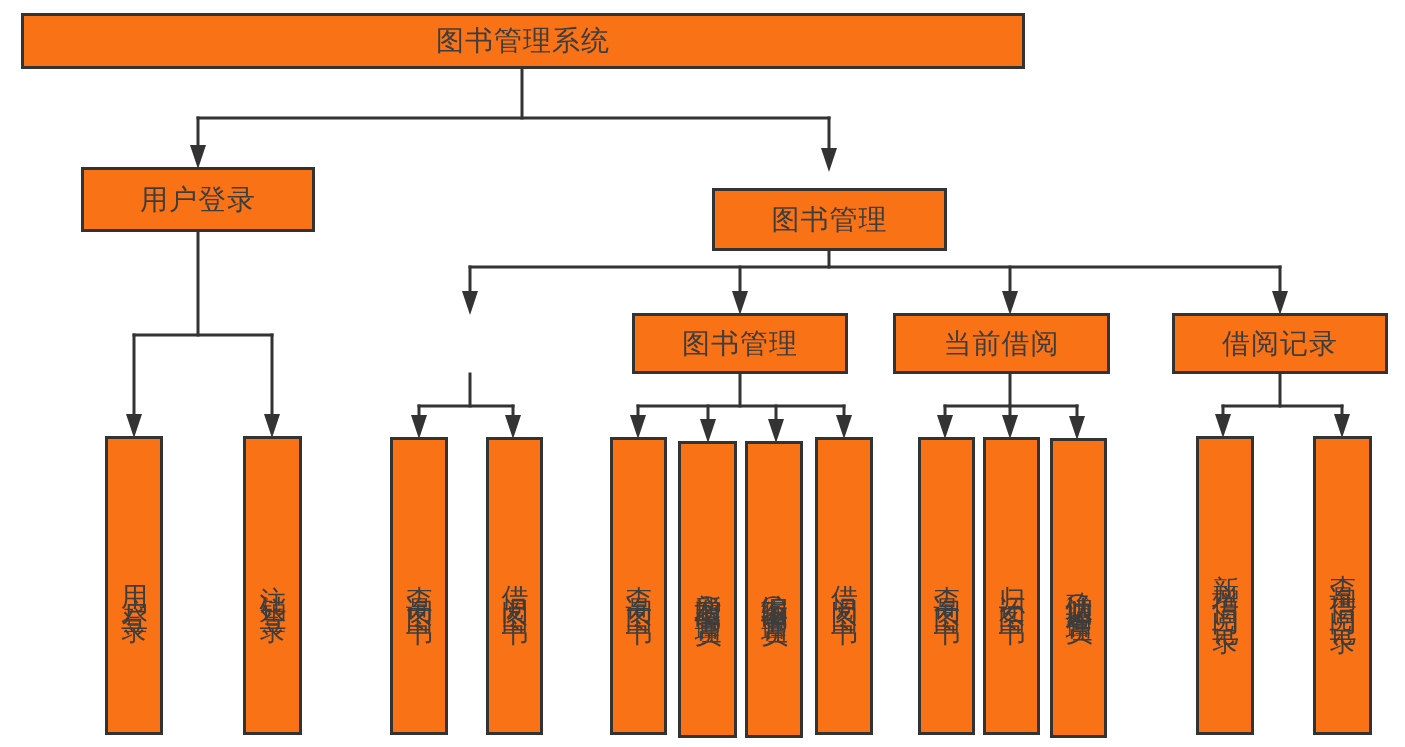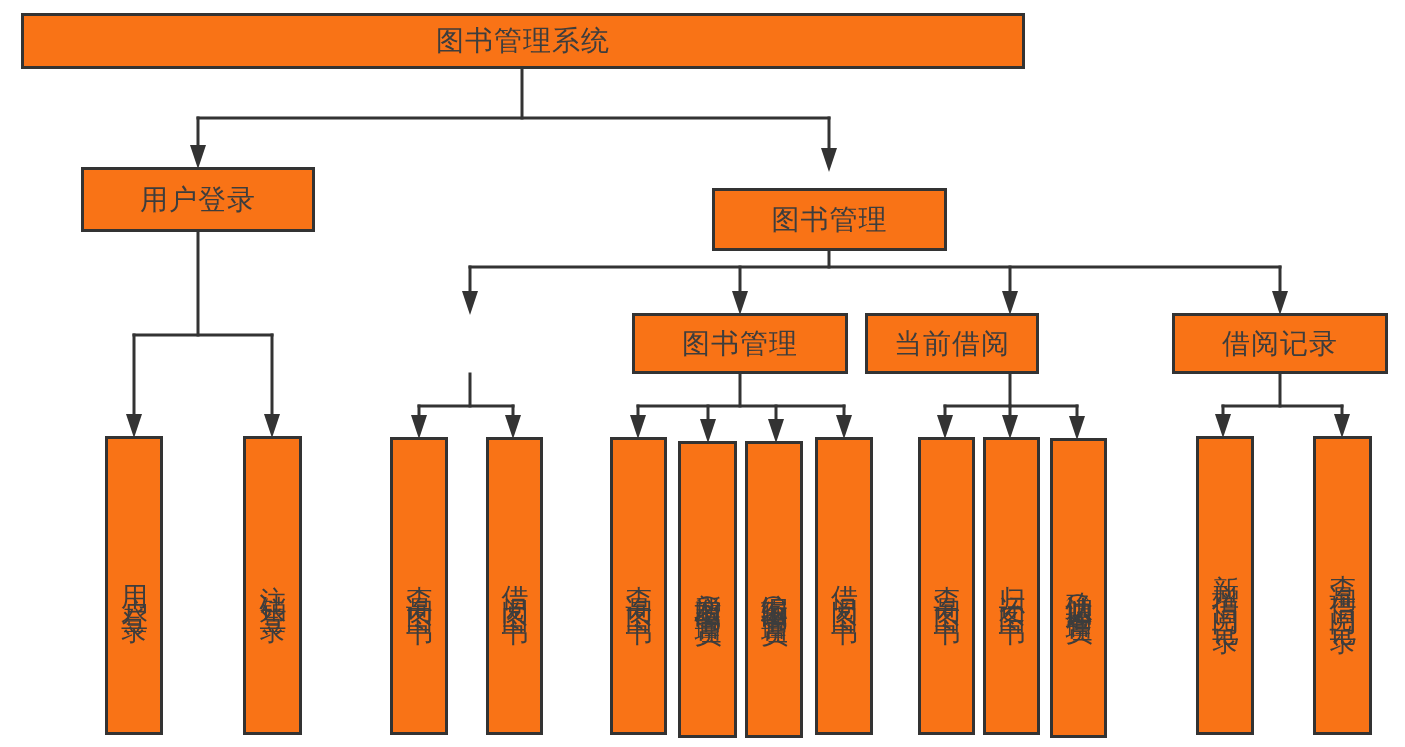--- a/index.html
+++ b/index.html
@@ -138,21 +138,21 @@
       <polygon points="1334,414 1350,414 1342,438" stroke="none"></polygon>
     </g>
   </svg>
 
   <div class="node hbox" style="left:21px;top:13px;width:1004px;height:56px">图书管理系统</div>
 
   <div class="node hbox" style="left:81px;top:167px;width:234px;height:65px">用户登录</div>
   <div class="node hbox" style="left:712px;top:188px;width:235px;height:63px">图书管理</div>
 
   <div class="node hbox" style="left:632px;top:313px;width:216px;height:61px">图书管理</div>
-  <div class="node hbox" style="left:865px;top:313px;width:174px;height:61px">当前借阅</div>
+  <div class="node hbox" style="left:893px;top:313px;width:217px;height:61px">当前借阅</div>
   <div class="node hbox" style="left:1172px;top:313px;width:216px;height:61px">借阅记录</div>
 
   <div class="node vbox" style="left:105px;top:436px;width:58px;height:299px">用户登录</div>
   <div class="node vbox" style="left:243px;top:436px;width:59px;height:299px">注销登录</div>
 
   <div class="node vbox" style="left:390px;top:437px;width:58px;height:298px">查询图书</div>
   <div class="node vbox" style="left:486px;top:437px;width:57px;height:298px">借阅图书</div>
 
   <div class="node vbox" style="left:610px;top:437px;width:57px;height:298px">查询图书</div>
   <div class="node vbox tight" style="left:678px;top:441px;width:59px;height:297px">新增图书（管理员）</div>

